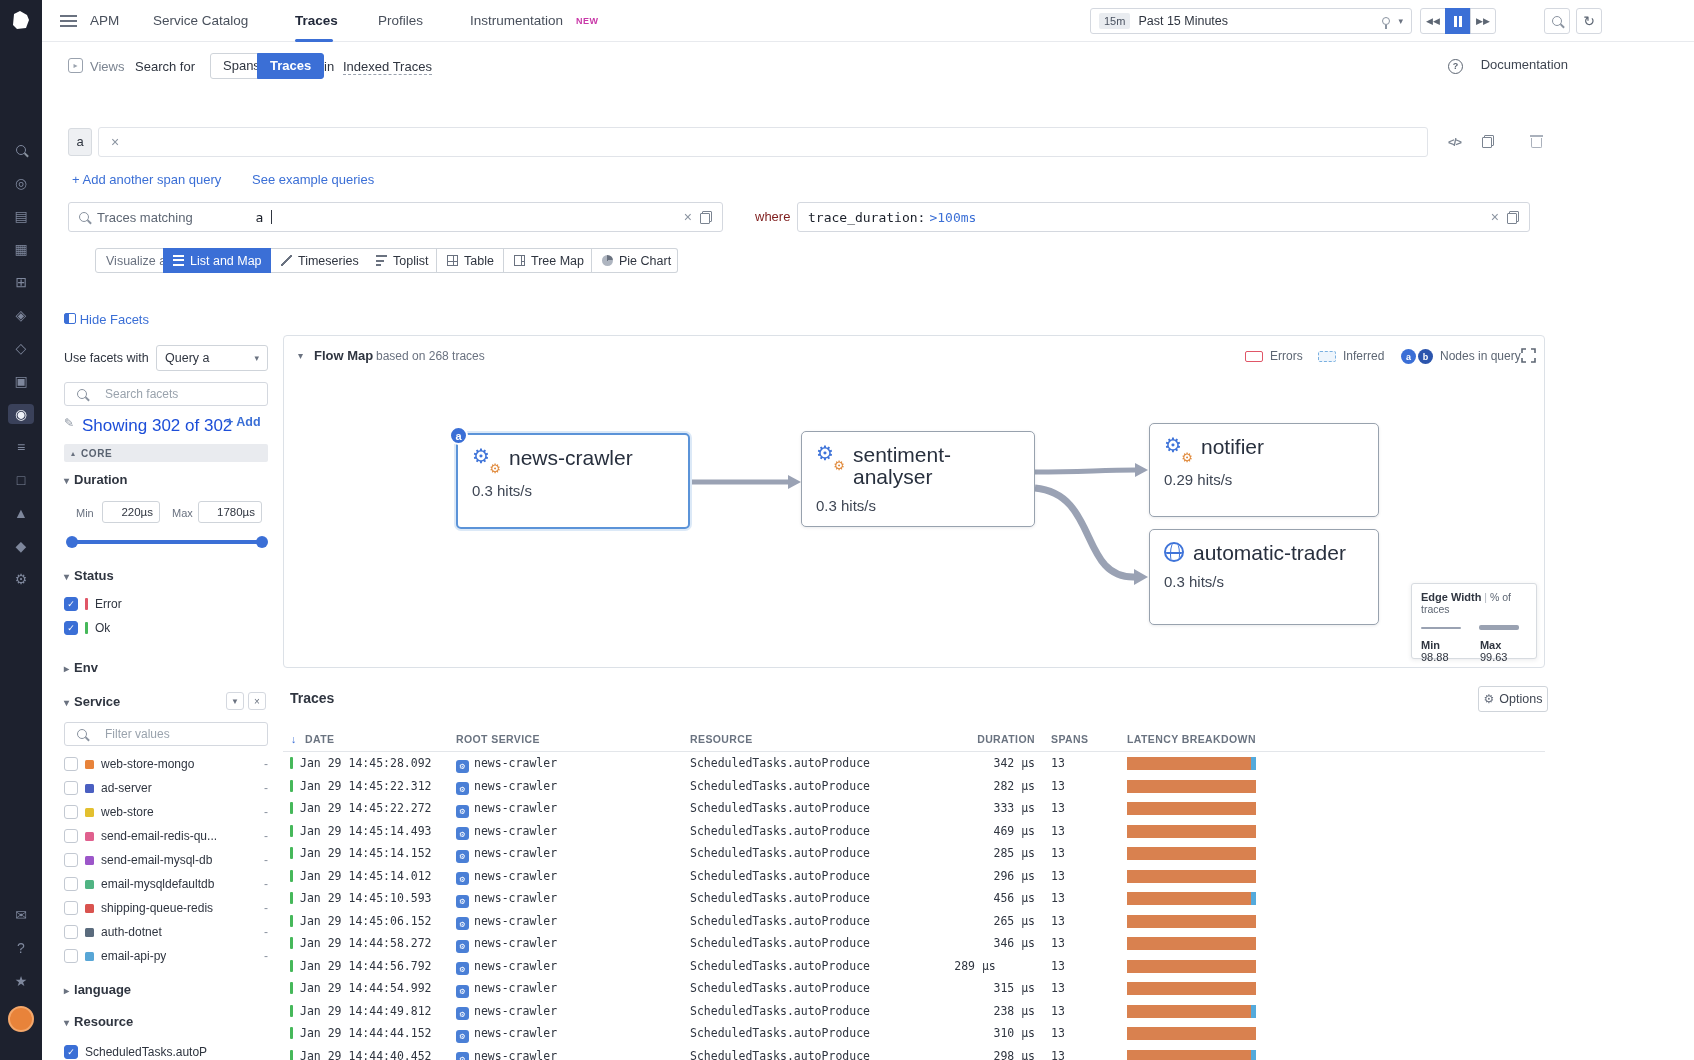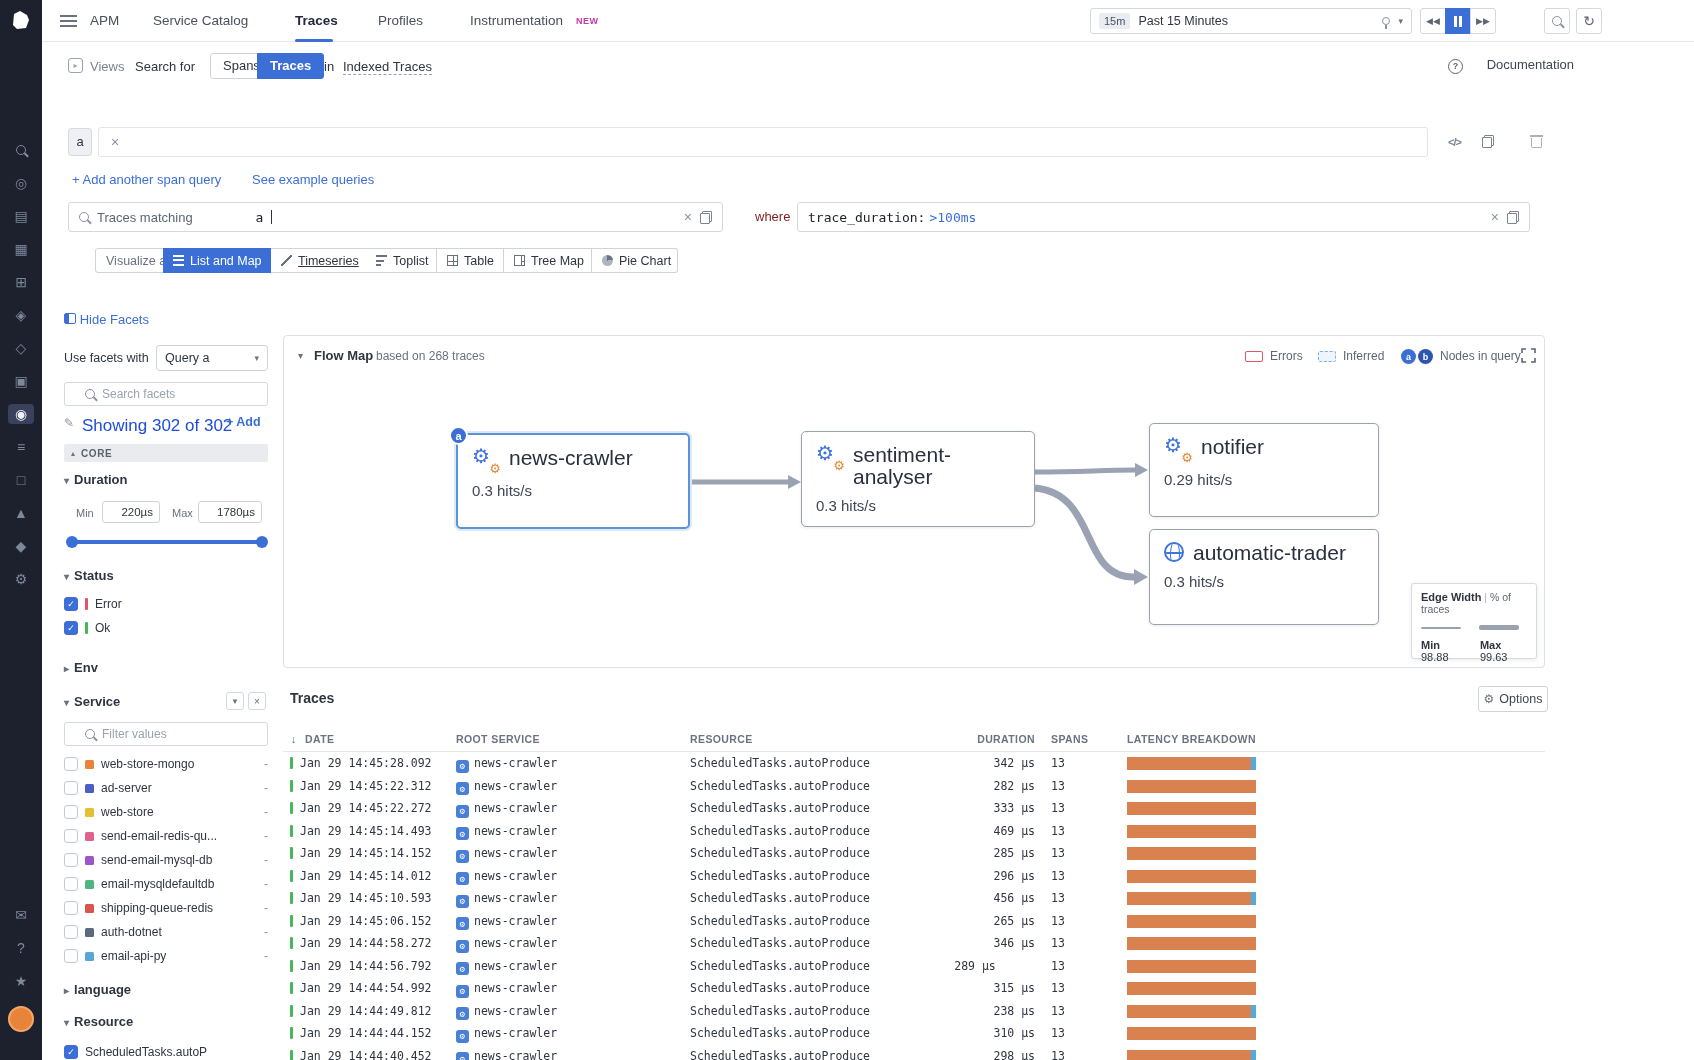--- a/index.html
+++ b/index.html
@@ -69,21 +69,21 @@
 .ic-list{background:linear-gradient(#6a7280 0 2px,transparent 2px 4.5px,#6a7280 4.5px 6.5px,transparent 6.5px 9px,#6a7280 9px 11px)}
 .seg.on .ic-list{background:linear-gradient(#fff 0 2px,transparent 2px 4.5px,#fff 4.5px 6.5px,transparent 6.5px 9px,#fff 9px 11px)}
 .ic-ts{background:linear-gradient(135deg,transparent 42%,#6a7280 42% 58%,transparent 58%)}
 .ic-top{background:linear-gradient(90deg,#6a7280 0 11px) 0 0/11px 2px no-repeat,linear-gradient(90deg,#6a7280 0 8px) 0 4.5px/8px 2px no-repeat,linear-gradient(90deg,#6a7280 0 5px) 0 9px/5px 2px no-repeat}
 .ic-table{border:1.3px solid #6a7280;background:linear-gradient(#6a7280 0 1.3px) 0 4.5px/11px 1.3px no-repeat,linear-gradient(90deg,#6a7280 0 1.3px) 4.5px 0/1.3px 11px no-repeat}
 .ic-tree{border:1.3px solid #6a7280;background:linear-gradient(90deg,#6a7280 0 1.3px) 6px 0/1.3px 11px no-repeat,linear-gradient(#6a7280 0 1.3px) 6px 5px/5px 1.3px no-repeat}
 .ic-pie{border-radius:50%;background:conic-gradient(#6a7280 0 25%,#aeb5c0 25% 100%)}
 
 .f-head{position:absolute;font-size:13px;font-weight:bold;color:#2f3540;cursor:pointer}
 .chev{color:#6a7280;font-size:10px;margin-right:5px}
-.f-input{position:absolute;left:64px;width:204px;height:24px;border:1px solid #d4d8df;border-radius:3px;background:#fff;display:flex;align-items:center;gap:7px;padding:0 20px}
+.f-input{position:absolute;left:64px;width:204px;height:24px;border:1px solid #d4d8df;border-radius:3px;background:#fff;display:flex;align-items:center;gap:18px;padding:0 12px}
 .placeholder{color:#9aa3ad;font-size:12px}
 .cb{width:14px;height:14px;border:1px solid #c3c9d2;border-radius:3px;background:#fff;display:inline-flex;align-items:center;justify-content:center;font-size:9px;color:#fff;flex:none;cursor:pointer}
 .cb.on{background:#3b6fd6;border-color:#3b6fd6}
 .facet-item{display:flex;align-items:center;gap:7px;height:24px;padding-left:0;cursor:pointer}
 .facet-item .sq{width:9px;height:9px;border-radius:1.5px;flex:none}
 .facet-item .lbl{font-size:12px;color:#2f3540;white-space:nowrap;overflow:hidden;text-overflow:ellipsis;max-width:150px}
 .facet-item .cnt{margin-left:auto;color:#8a93a0;font-size:12px}
 .stick{width:3px;height:12px;border-radius:1px;flex:none}
 .mini-btn{position:absolute;width:18px;height:18px;border:1px solid #d4d8df;border-radius:3px;background:#fff;display:flex;align-items:center;justify-content:center;font-size:8px;color:#6a7280;cursor:pointer}
 .knob{position:absolute;width:12px;height:12px;border-radius:50%;background:#3b6fd6;cursor:pointer}
@@ -183,21 +183,21 @@
   <div>
     <span class="abs" style="left:68px;top:58px;width:15px;height:15px;border:1.5px solid #9aa2ae;border-radius:3px;color:#9aa2ae;font-size:8px;text-align:center;line-height:13px">▸</span>
     <span class="abs" style="left:90px;top:59px;color:#7b8491">Views</span>
     <span class="abs" style="left:135px;top:59px;color:#2f3540">Search for</span>
     <button class="sub-btn" style="left:210px;border-radius:3px 0 0 3px">Spans</button>
     <button class="sub-btn on" style="left:257px;border-radius:0 3px 3px 0">Traces</button>
     <span class="abs" style="left:324px;top:59px;color:#2f3540">in</span>
     <span class="abs dashed-link" style="left:343px;top:59px">Indexed Traces</span>
     <span class="abs" style="left:1448px;top:57px">
       <span class="i-q">?</span>
-      <span style="color:#3f4652;margin-left:20px">Documentation</span>
+      <span style="color:#3f4652;margin-left:14px">Documentation</span>
     </span>
   </div>
 
   
   <div class="qchip">a</div>
   <div class="qinput">
     <span class="x-ic">×</span>
   </div>
   <span class="abs code-ic" style="left:1448px;top:136px">&lt;/&gt;</span>
   <span class="abs i-copy" style="left:1482px;top:135px"></span>
@@ -226,21 +226,21 @@
     <span class="i-copy"></span>
   </div>
 
   
   <div class="seg first" style="left:95px">
       <span>Visualize as</span>
     </div>
   <div id="viz-opts" style="position:absolute;left:163px;top:0;display:contents"><div class="seg on" style="left: 163px; width: 108px; position: absolute;">
         <span class="mini ic-list"></span>
         <span>List and Map</span>
-      </div><div class="seg" style="left: 271px; width: 115px; position: absolute; text-decoration: underline;">
+      </div><div class="seg" style="left: 271px; width: 115px; position: absolute;">
         <span class="mini ic-ts"></span>
         <span>Timeseries</span>
       </div><div class="seg" style="left: 366px; width: 71px; position: absolute;">
         <span class="mini ic-top"></span>
         <span>Toplist</span>
       </div><div class="seg" style="left: 437px; width: 67px; position: absolute;">
         <span class="mini ic-table"></span>
         <span>Table</span>
       </div><div class="seg" style="left: 504px; width: 88px; position: absolute;">
         <span class="mini ic-tree"></span>

